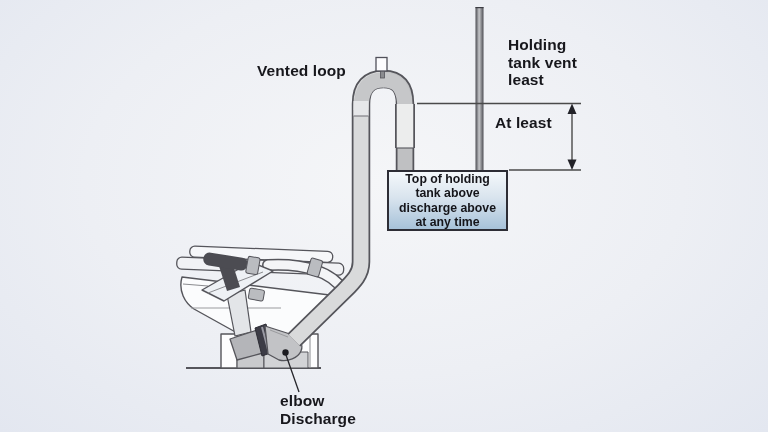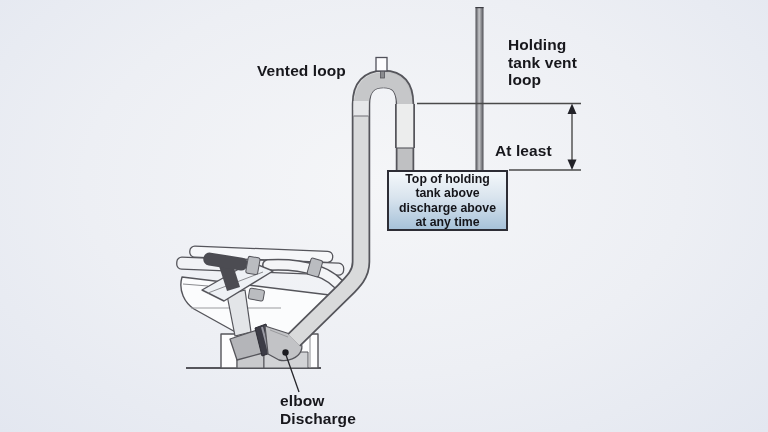--- a/index.html
+++ b/index.html
@@ -10,21 +10,21 @@
   }
   #stage{position:absolute;inset:0;width:768px;height:432px;}
   svg#diagram{position:absolute;left:0;top:0;}
   .label{
     position:absolute;color:#17171c;font-weight:700;
     font-size:15.5px;line-height:1.13;letter-spacing:.1px;white-space:nowrap;
   }
   .label div{white-space:nowrap;}
   #vented-loop-label{left:257px;top:62px;text-align:center;}
   #vent-pipe-label{left:464px;top:36px;margin-left:44px;}
-  #clearance-label{left:495px;top:114px;margin-top:28px;}
+  #clearance-label{left:495px;top:114px;}
   #discharge-label{left:280px;top:392px;}
   #note-box{
     position:absolute;left:387px;top:170px;width:121px;height:61px;
     box-sizing:border-box;border:2px solid #2d2d35;
     background:linear-gradient(to bottom,#f4f8fb 0%,#d9e4ee 45%,#a7c2d9 100%);
     display:flex;flex-direction:column;align-items:center;justify-content:center;
     font-size:12.3px;line-height:1.18;font-weight:700;color:#15151a;text-align:center;
   }
 </style>
 </head>
@@ -137,21 +137,21 @@
   </g>
 </svg>
 
 <div class="label" id="vented-loop-label">
   <div>Vented loop</div>
 </div>
 
 <div class="label" id="vent-pipe-label">
   <div>Holding</div>
   <div>tank vent</div>
-  <div>loop</div>
+  <div>least</div>
 </div>
 
 <div class="label" id="clearance-label">
   <div>At least</div>
 </div>
 
 <div id="note-box">
   <div>Top of holding</div>
   <div>tank above</div>
   <div>discharge above</div>

